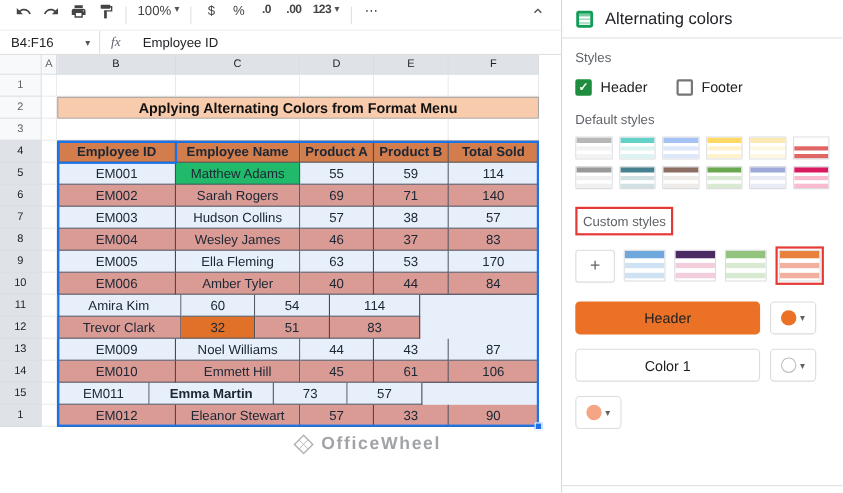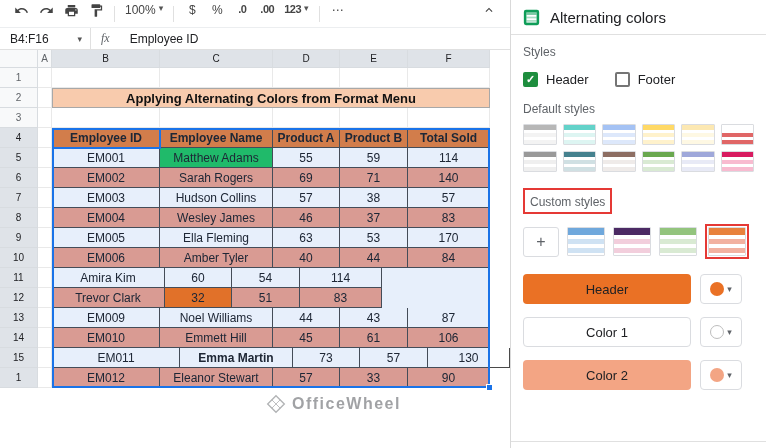--- a/index.html
+++ b/index.html
@@ -266,25 +266,24 @@
             <div class="cell empty" style="width: 14px;"></div>
             <div class="cell td first" style="width: 108px; background: rgb(240, 162, 140);">EM010</div>
             <div class="cell td" style="width: 113px; background: rgb(240, 162, 140);">Emmett Hill</div>
             <div class="cell td" style="width: 67px; background: rgb(240, 162, 140);">45</div>
             <div class="cell td" style="width: 68px; background: rgb(240, 162, 140);">61</div>
             <div class="cell td" style="width: 82px; background: rgb(240, 162, 140);">106</div>
           </div>
           <div class="g-row">
             <div class="cell hdr sel" style="width: 38px;">15</div>
             <div class="cell empty" style="width: 14px;"></div>
-            <div class="cell td first" style="width: 128px; background: rgb(255, 255, 255);">EM011</div>
+            <div class="cell td first" style="width: 84px; background: rgb(255, 255, 255);">EM011</div>
             <div class="cell td" style="width: 113px; background: rgb(255, 255, 255); font-weight: bold;">Emma Martin</div>
             <div class="cell td" style="width: 67px; background: rgb(255, 255, 255);">73</div>
             <div class="cell td" style="width: 68px; background: rgb(255, 255, 255);">57</div>
-            <div class="cell td" style="width: 82px; background: rgb(255, 255, 255);">130</div>
           </div>
           <div class="g-row">
             <div class="cell hdr sel" style="width: 38px;">1</div>
             <div class="cell empty" style="width: 14px;"></div>
             <div class="cell td first" style="width: 108px; background: rgb(240, 162, 140);">EM012</div>
             <div class="cell td" style="width: 113px; background: rgb(240, 162, 140);">Eleanor Stewart</div>
             <div class="cell td" style="width: 67px; background: rgb(240, 162, 140);">57</div>
             <div class="cell td" style="width: 68px; background: rgb(240, 162, 140);">33</div>
             <div class="cell td" style="width: 82px; background: rgb(240, 162, 140);">90</div>
           </div>
@@ -461,21 +460,20 @@
             </button>
           </div>
           <div class="color-row">
             <button class="color-btn bordered" style="background: rgb(255, 255, 255); text-align: center;">Color 1</button>
             <button class="swatch-box">
               <span class="swatch-circle bordered" style="background: rgb(255, 255, 255);"></span>
               <span class="caret">▾</span>
             </button>
           </div>
           <div class="color-row">
-            <button class="color-btn" style="background: rgb(243, 165, 132);">Color 2</button>
             <button class="swatch-box">
               <span class="swatch-circle" style="background: rgb(243, 165, 132);"></span>
               <span class="caret">▾</span>
             </button>
           </div>
         </div>
     </div>
     <div class="sb-footer"></div>
   </aside>
 </div>

